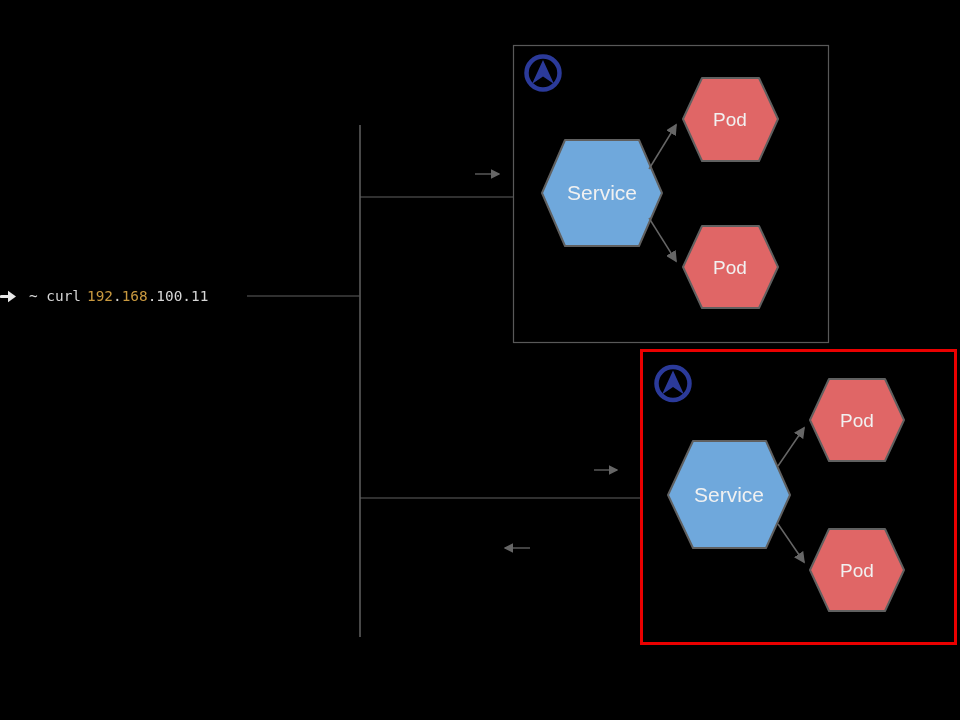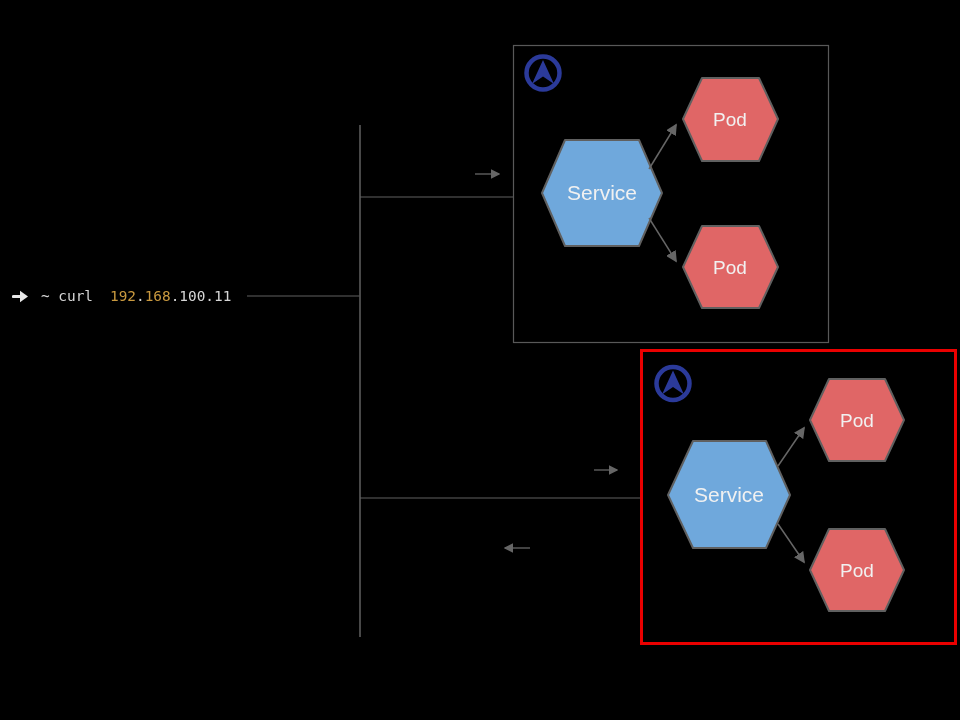--- a/index.html
+++ b/index.html
@@ -2,28 +2,28 @@
 <html><head>
 <meta charset="utf-8">
 <style>
   html,body{margin:0;padding:0;background:#000;}
   .canvas{
     position:relative;width:960px;height:720px;background:#000;overflow:hidden;
     font-family:"Liberation Sans",sans-serif;
   }
   .diagram{position:absolute;left:0;top:0;}
   .terminal{
-    position:absolute;left:12px;top:287px;height:18px;
+    position:absolute;left:0;top:287px;height:18px;
     display:flex;align-items:center;
     font-family:"DejaVu Sans Mono",monospace;font-size:14.4px;line-height:18px;
     white-space:pre;
   }
   .prompt-arrow{display:inline-flex;align-items:center;margin-right:12px;}
   .t-text{color:#d6d6d6;}
-  .t-ip{margin-left:17px;}
+  .t-ip{margin-left:6px;}
   .hl{color:#c9993f;}
   text{font-family:"Liberation Sans",sans-serif;fill:#f1f1f1;}
 </style>
 </head>
 <body>
 
 <div class="canvas">
 
   <svg class="diagram" width="960" height="720" viewBox="0 0 960 720">
     <defs>

